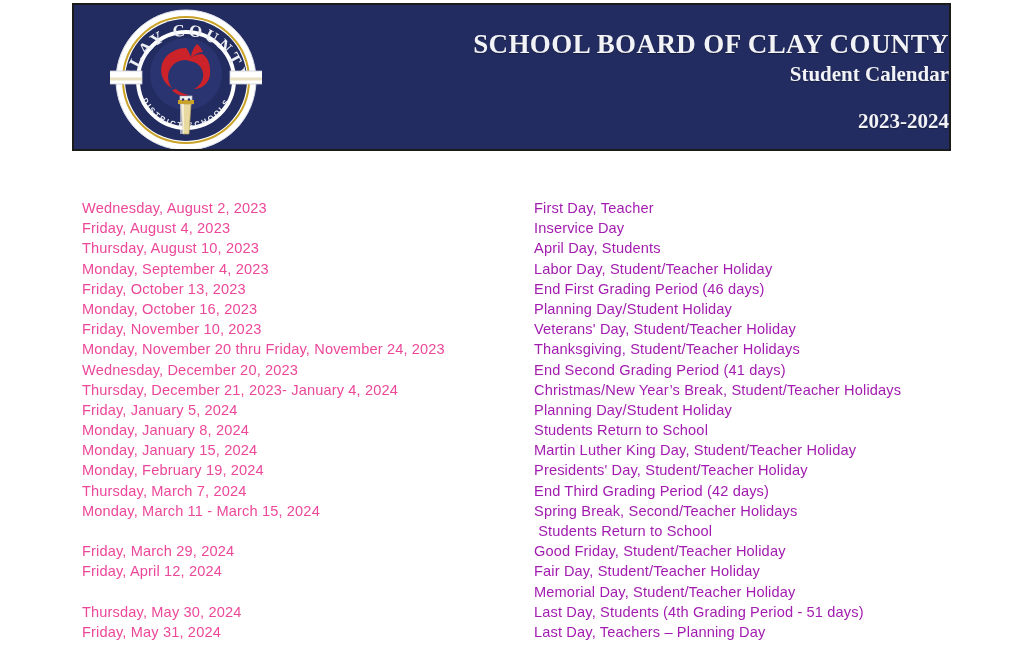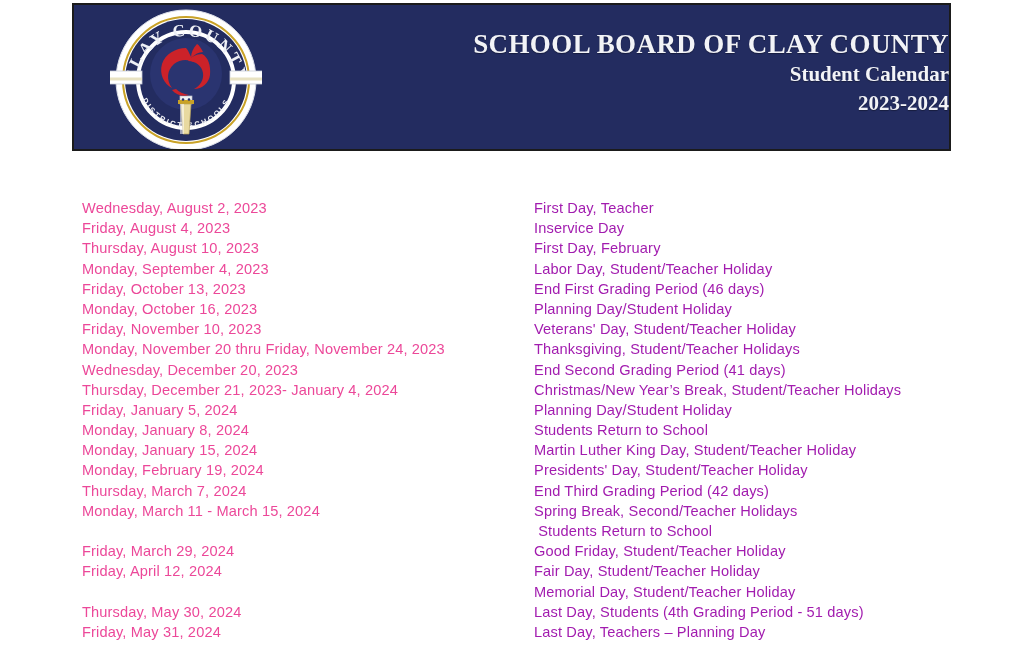--- a/index.html
+++ b/index.html
@@ -74,21 +74,21 @@
     font-size: 21px;
     font-weight: bold;
     line-height: 1.3;
     margin-top: 2px;
     white-space: nowrap;
   }
   .title-years {
     font-size: 21px;
     font-weight: bold;
     line-height: 1.3;
-    margin-top: 1px;
+    margin-top: 19px;
     white-space: nowrap;
   }
 
   
   .calendar {
     position: absolute;
     left: 0;
     top: 198px;
     width: 1024px;
   }
@@ -198,21 +198,21 @@
     <div class="row">
       <span class="cell-date">Wednesday, August 2, 2023</span>
       <span class="cell-desc">First Day, Teacher</span>
     </div>
     <div class="row">
       <span class="cell-date">Friday, August 4, 2023</span>
       <span class="cell-desc">Inservice Day</span>
     </div>
     <div class="row">
       <span class="cell-date">Thursday, August 10, 2023</span>
-      <span class="cell-desc">First Day, February</span>
+      <span class="cell-desc">April Day, Students</span>
     </div>
     <div class="row">
       <span class="cell-date">Monday, September 4, 2023</span>
       <span class="cell-desc">Labor Day, Student/Teacher Holiday</span>
     </div>
     <div class="row">
       <span class="cell-date">Friday, October 13, 2023</span>
       <span class="cell-desc">End First Grading Period (46 days)</span>
     </div>
     <div class="row">

